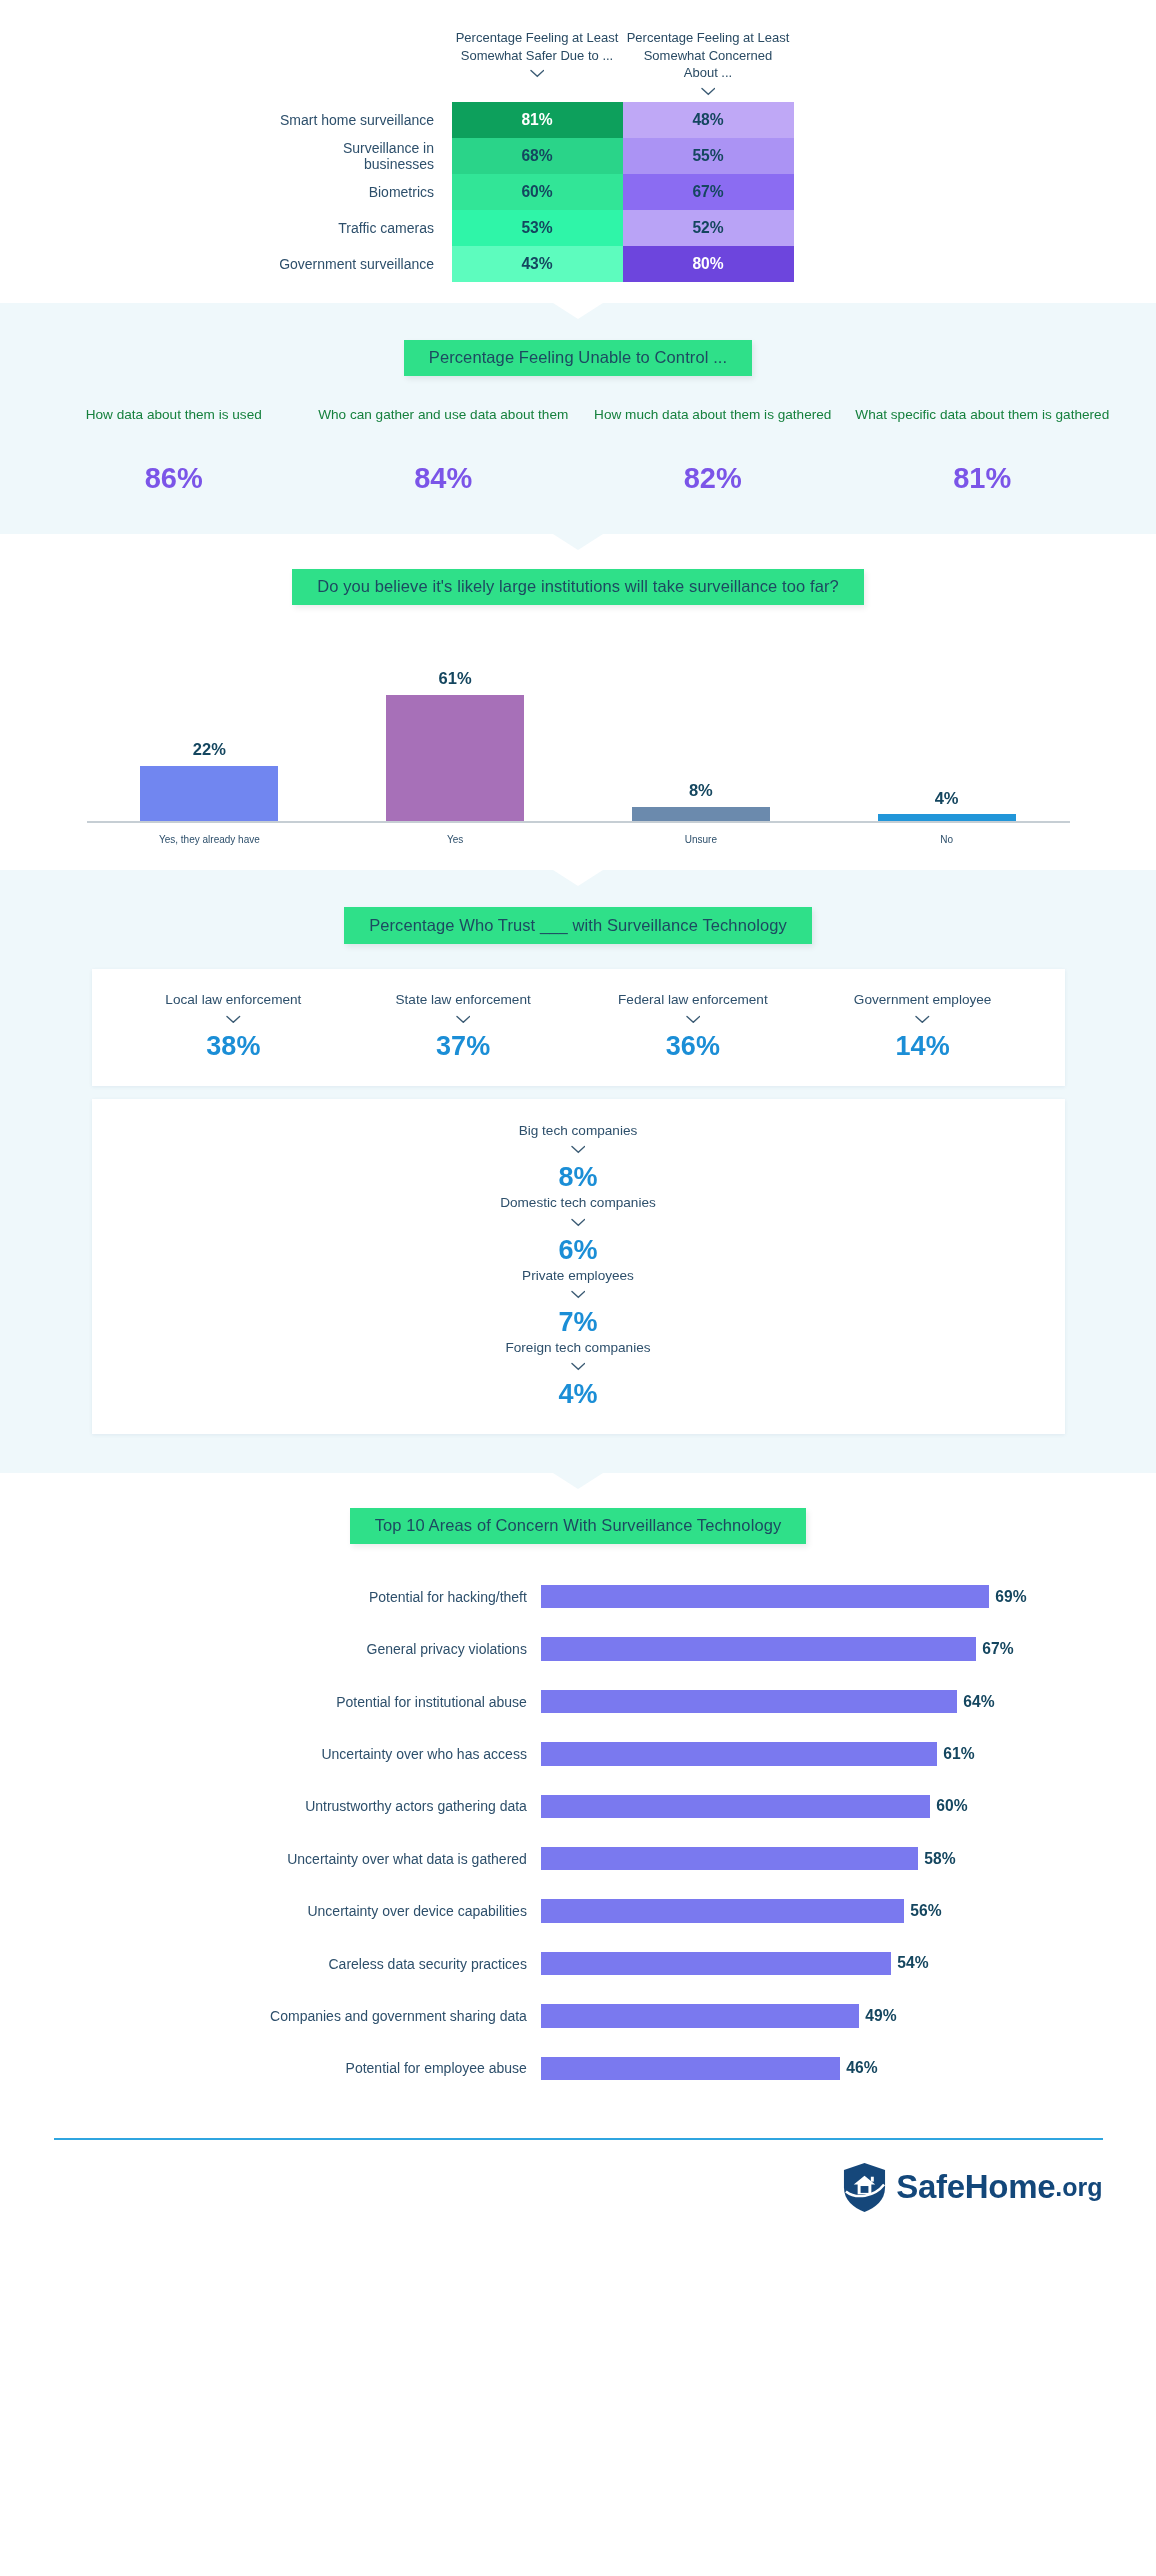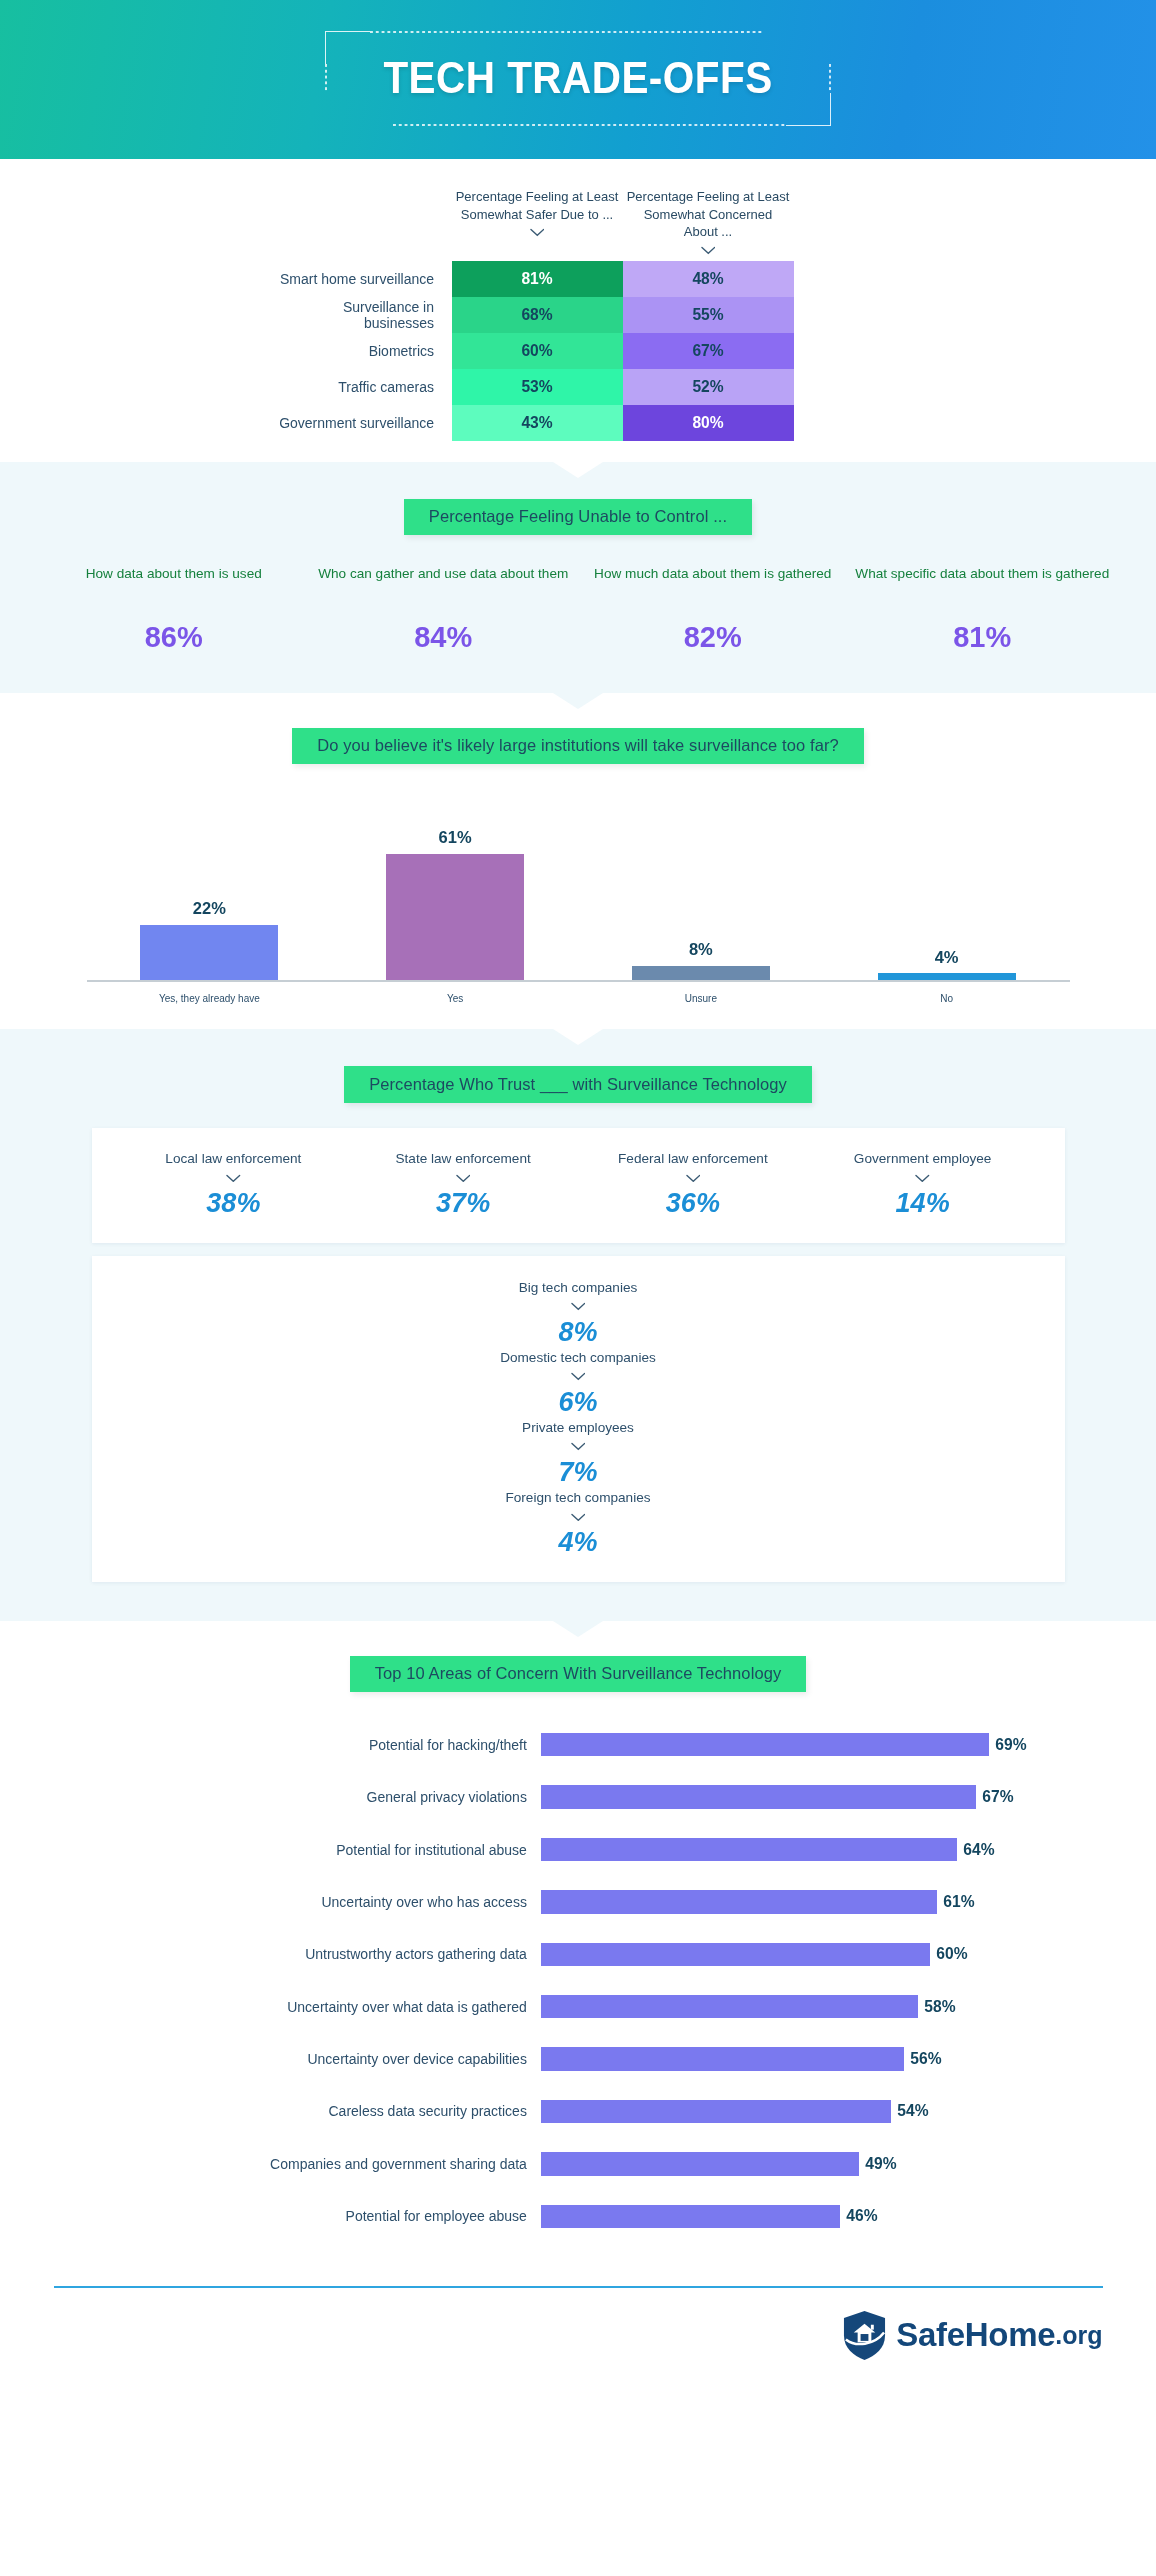--- a/index.html
+++ b/index.html
@@ -144,21 +144,21 @@
   .trust-card {
     width: 973px; margin: 25px auto 0;
     background: #ffffff;
     box-shadow: 0 1px 3.9px rgba(30,70,110,.08);
     padding: 21.4px 27px 23.4px;
     display: flex;
   }
   .trust-card + .trust-card { margin-top: 13.6px; flex-direction: column; }
   .trust-cell { flex: 1; text-align: center; }
   .trust-label { font-size: 13.6px; line-height: 1.45; color: #2d4f6b; }
-  .trust-val { margin-top: 2px; font-size: 27px; font-weight: 700; color: #1b8ed6; font-style: italic; }
+  .trust-val { margin-top: 8px; font-size: 27px; font-weight: 700; color: #1b8ed6; }
 
   
   .hbar-wrap { padding: 35px 0 19.5px; background: #fff; }
   .hbar-list { width: 983px; margin: 37px auto 16px; }
   .hbar-row { display: flex; align-items: center; height: 31px; margin-bottom: 21.4px; }
   .hbar-label {
     width: 454px; text-align: right; padding-right: 13.6px;
     font-size: 14px; color: #2d4f6b;
   }
   .hbar-track { flex: 1; display: flex; align-items: center; }
@@ -172,31 +172,20 @@
            width: 1049px; margin: 0 auto; }
   .brand-mark { width: 45px; height: 51px; margin-right: 9.7px; }
   .brand-text { font-size: 33px; font-weight: 700; color: #13477a; letter-spacing: -0.3px; }
   .brand-tld { font-size: 25px; font-weight: 700; color: #13477a; }
 </style>
 </head>
 <body>
 
 <div class="page">
 
-  <div class="header">
-    <div class="title-frame">
-      <span class="bracket br-tl"></span>
-      <span class="bracket br-br"></span>
-      <span class="dot-top"></span>
-      <span class="dot-bot"></span>
-      <span class="dot-right"></span>
-      <span class="dot-left"></span>
-      <div class="main-title">TECH TRADE-OFFS</div>
-    </div>
-  </div>
 
   <div class="sec heat-wrap">
     <div class="heat">
       <div class="heat-head">
         <div class="heat-col-head">
           <span>Percentage Feeling at Least Somewhat Safer Due to ...</span>
           <span class="chev">
             <svg viewBox="0 0 15 9" width="14.6" height="8.8">
                 <path d="M1 1.5 L7.5 7.5 L14 1.5" fill="none" stroke="#3b5b74" stroke-width="1.4" stroke-linecap="round"></path>
               </svg>

